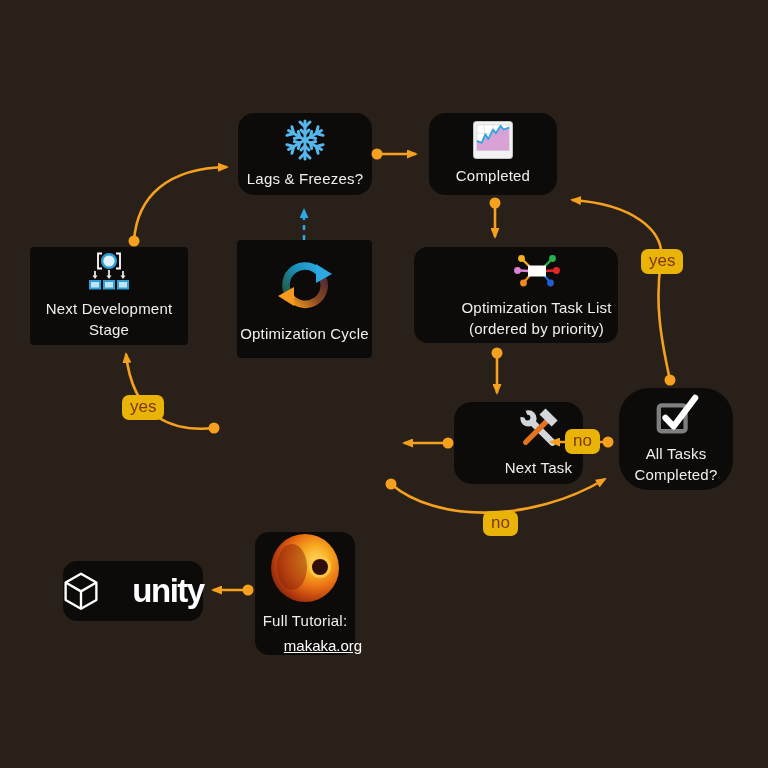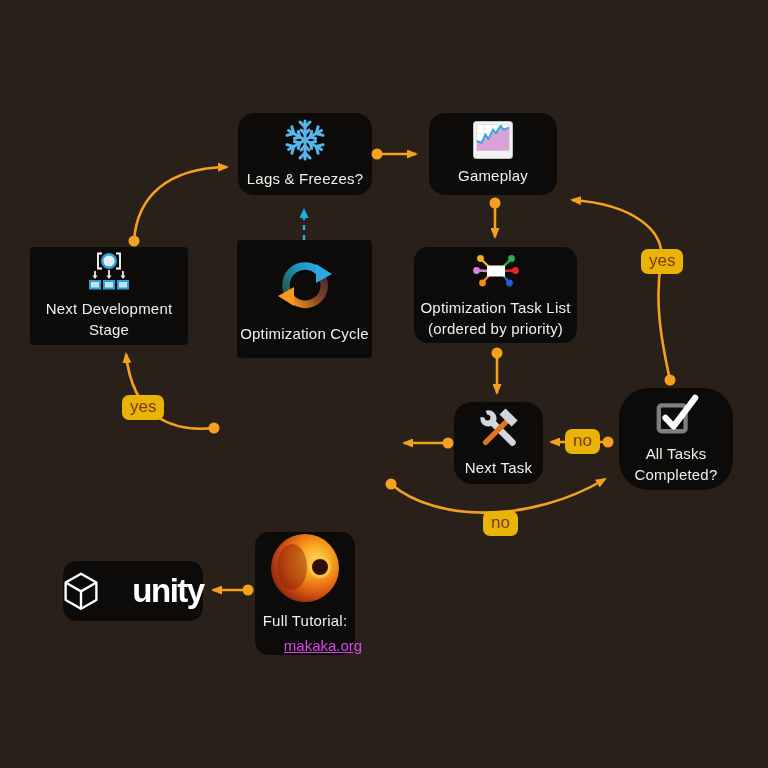--- a/index.html
+++ b/index.html
@@ -34,21 +34,21 @@
     overflow:hidden;
   }
   .makaka .blotch{
     position:absolute;left:6px;top:10px;width:30px;height:46px;border-radius:50%;
     background:rgba(130,28,10,.45);
   }
   .makaka .eye{
     position:absolute;left:41px;top:25px;width:16px;height:16px;border-radius:50%;
     background:#2e0f09;box-shadow:0 0 0 3px rgba(255,198,70,.9);
   }
-  .tutorial-link{color:#d946ef;text-decoration:underline;font-size:15px;cursor:pointer;margin-left:36px;}
+  .tutorial-link{color:#ffffff;text-decoration:underline;font-size:15px;cursor:pointer;margin-left:36px;}
   .snow{color:#57b7ec;}
 </style>
 </head>
 <body>
 
 <div class="canvas">
 
   <div class="node" style="left:238px;top:113px;width:134px;height:82px;border-radius:16px;">
     <div class="icon snow">
       <svg width="44" height="44" viewBox="-22 -22 44 44">
@@ -104,21 +104,21 @@
   <div class="node" style="left:429px;top:113px;width:128px;height:82px;border-radius:16px;">
     <div class="icon">
       <svg width="40" height="38" viewBox="0 0 42 40">
         <rect x="0.5" y="0.5" width="41" height="39" rx="3" fill="#f2f2f2" stroke="#c9c9c9"></rect>
         <rect x="4" y="4" width="34" height="27" fill="#ffffff" stroke="#dcdcdc"></rect>
         <path d="M12,4 V31 M21,4 V31 M30,4 V31 M4,13 H38 M4,22 H38" stroke="#e6e6e6" fill="none"></path>
         <path d="M4,31 L4,21 L9,23 L13,14 L16,19 L21,9 L24,13 L29,5 L32,9 L38,7 L38,31 Z" fill="#d9a2d6"></path>
         <path d="M4,21 L9,23 L13,14 L16,19 L21,9 L24,13 L29,5 L32,9 L38,7" fill="none" stroke="#33a6de" stroke-width="2" stroke-linejoin="round"></path>
       </svg>
     </div>
-    <div class="label">Gameplay</div>
+    <div class="label">Completed</div>
   </div>
 
   <div class="node" style="left:30px;top:247px;width:158px;height:98px;border-radius:4px;">
     <div class="icon">
       <svg width="48" height="40" viewBox="0 0 48 40">
         <path d="M17,1.5 H13 V16.5 H17" fill="none" stroke="#ffffff" stroke-width="1.8"></path>
         <path d="M31,1.5 H35 V16.5 H31" fill="none" stroke="#ffffff" stroke-width="1.8"></path>
         <circle cx="24" cy="9" r="6.8" fill="#dff0fa" stroke="#2f9fd8" stroke-width="2.4"></circle>
         <path d="M10,19 V24 M24,18 V24 M38,19 V24" stroke="#e8e8e8" stroke-width="1.8" fill="none"></path>
         <path d="M10,27 l-2.6,-3.6 h5.2 z M24,27 l-2.6,-3.6 h5.2 z M38,27 l-2.6,-3.6 h5.2 z" fill="#e8e8e8"></path>
@@ -148,21 +148,21 @@
         </defs>
         <path d="M16.4,42.9 A19,19 0 1 1 47.6,21.1" fill="none" stroke="url(#cyc1)" stroke-width="7.5"></path>
         <path d="M48.5,22.5 A19,19 0 0 1 17.4,44.2" fill="none" stroke="url(#cyc2)" stroke-width="7.5"></path>
         <polygon points="43,11 59,21 43,30" fill="#2BA9E2"></polygon>
         <polygon points="21,34 5,43 21,53" fill="#F59A1E"></polygon>
       </svg>
     </div>
     <div class="label">Optimization Cycle</div>
   </div>
 
-  <div class="node" style="left:414px;top:247px;width:163px;height:96px;border-radius:14px;">
+  <div class="node" style="left:414px;top:247px;width:163px;height:96px;border-radius:14px;padding-left:41px;">
     <div class="icon">
       <svg width="52" height="40" viewBox="0 0 52 40">
         <g stroke-width="2.4">
           <line x1="20" y1="17" x2="12" y2="9" stroke="#f2b21d"></line>
             <circle cx="10.5" cy="7.5" r="3.4" fill="#f2b21d"></circle>
           <line x1="32" y1="17" x2="40" y2="9" stroke="#28b14c"></line>
             <circle cx="41.5" cy="7.5" r="3.4" fill="#28b14c"></circle>
           <line x1="18" y1="20" x2="9" y2="19.5" stroke="#dc82d8"></line>
             <circle cx="6.5" cy="19.5" r="3.4" fill="#dc82d8"></circle>
           <line x1="34" y1="20" x2="43" y2="19.5" stroke="#e52528"></line>
@@ -173,21 +173,21 @@
             <circle cx="39.5" cy="32" r="3.4" fill="#1f5fd0"></circle>
         </g>
         <rect x="17" y="14.5" width="18" height="11" fill="#ffffff"></rect>
       </svg>
     </div>
     <div class="label">Optimization Task List
 (ordered by priority)</div>
   </div>
 
 
-  <div class="node" style="left:454px;top:402px;width:89px;height:82px;border-radius:18px;">
+  <div class="node" style="left:454px;top:402px;width:89px;height:82px;border-radius:18px;padding-left:40px;">
     <div class="icon">
       <svg width="44" height="44" viewBox="0 0 46 46">
         <line x1="16" y1="16" x2="37" y2="37" stroke="#d3d6da" stroke-width="7" stroke-linecap="round"></line>
         <line x1="9" y1="37" x2="32" y2="14" stroke="#e2731f" stroke-width="5.5" stroke-linecap="round"></line>
         <polygon points="23.5,7.8 29.8,1.5 42.5,14.2 36.2,20.5" fill="#d3d6da"></polygon>
         <circle cx="12" cy="12" r="8.5" fill="#d3d6da"></circle>
         <polygon points="12,12 -2,9 7,-2" fill="#0d0b09"></polygon>
         <circle cx="11" cy="11" r="3" fill="#0d0b09"></circle>
       </svg>
     </div>

